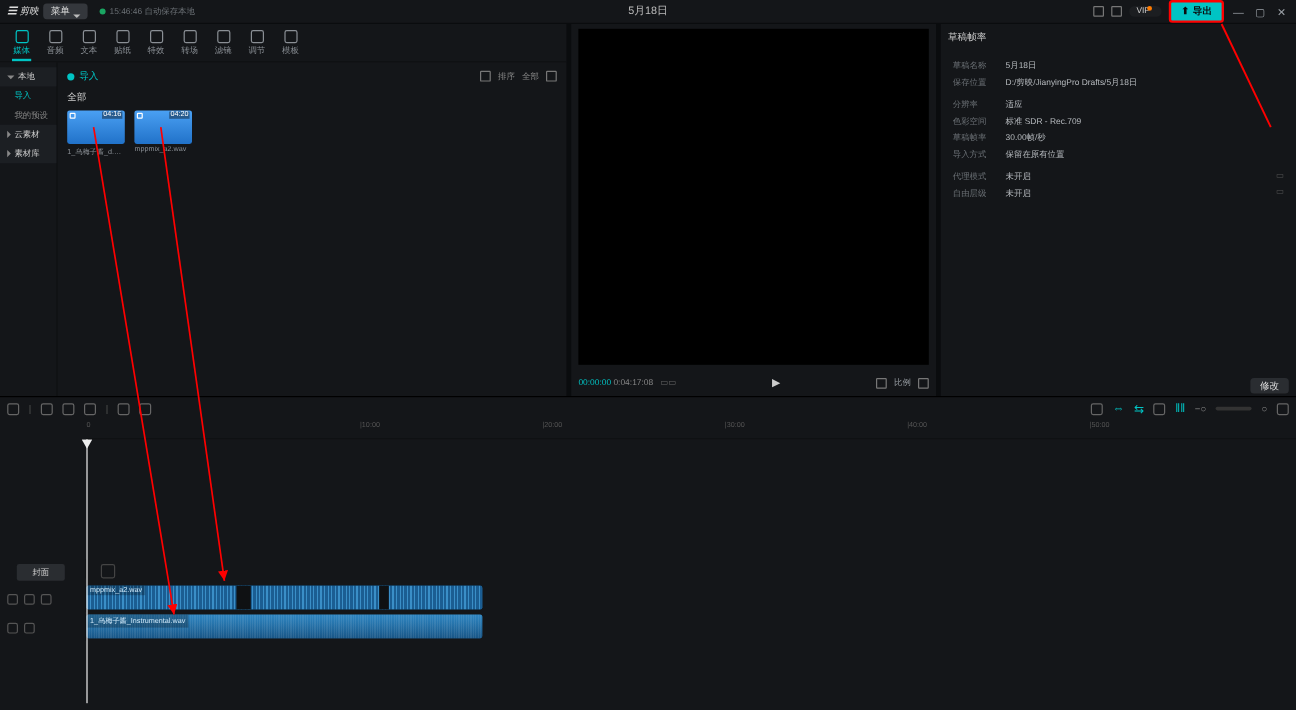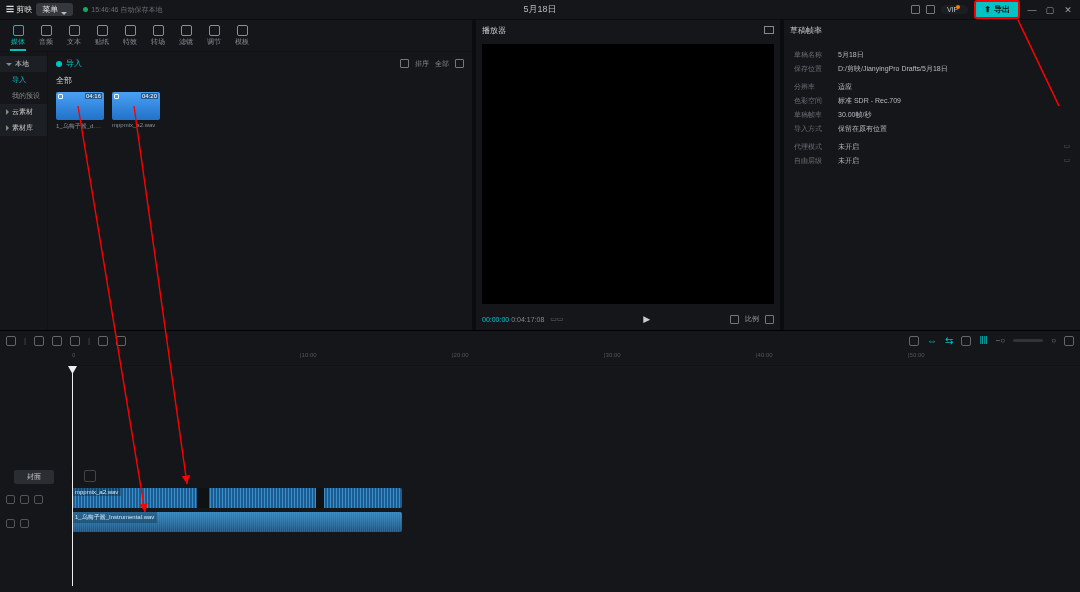--- a/index.html
+++ b/index.html
@@ -1,19 +1,19 @@
 <!DOCTYPE html>
 <html><head>
 <meta charset="utf-8">
 <style>
   * { margin:0; padding:0; box-sizing:border-box; }
   body { width:1080px; height:592px; background:#0a0c0e; color:#9aa0a6; font-family:"Microsoft YaHei","PingFang SC",Arial,sans-serif; font-size:8px; overflow:hidden; position:relative; }
   .topbar { height:20px; background:#141619; border-bottom:1px solid #0a0c0e; display:flex; align-items:center; padding:0 6px; position:relative; }
   .topbar .left { display:flex; align-items:center; gap:4px; }
-  .topbar .logo { color:#ddd; font-weight:500; font-size:8px; }
+  .topbar .logo { color:#ddd; font-weight:500; font-size:8px;font-style:italic; }
   .menu-chip { background:#34373c; color:#ddd; padding:1px 6px; border-radius:3px; font-size:8px; display:flex; align-items:flex-end; gap:3px; }
   .menu-chip::after { content:""; width:0; height:0; border-left:3px solid transparent; border-right:3px solid transparent; border-top:3px solid #bbb; }
   .save-ind { display:flex; align-items:center; gap:3px; margin-left:6px; font-size:7px; color:#6b7075; }
   .save-dot { width:5px; height:5px; border-radius:50%; background:#1aa562; }
   .topbar .center { position:absolute; left:50%; transform:translateX(-50%); color:#bbb; font-size:9px; }
   .topbar .right { margin-left:auto; display:flex; align-items:center; gap:6px; }
   .orange-dot{width:4px;height:4px;border-radius:50%;background:#ff7b00;position:relative;top:-3px;left:-2px;}
   .vip-chip{ background:#1c1e21; color:#ccc; padding:1px 6px; border-radius:8px; font-size:7px; display:flex; align-items:center; }
   .export-btn { background:#00c4c4; color:#0a0c0e; padding:2px 8px; border-radius:3px; font-size:8px; font-weight:600; display:flex; align-items:center; gap:3px; border:2px solid #ff0000; }
   .winctl { width:12px; text-align:center; color:#9aa0a6; cursor:pointer; font-size:9px; }
@@ -206,24 +206,20 @@
                 <span class="dur">04:20</span>
               </div>
               <div class="name">mppmix_a2.wav</div>
             </div>
           </div>
       </div>
     </div>
   </div>
 
   <div class="panel player-panel">
-    <div class="ph">
-        <span>播放器</span>
-        <span class="r"></span>
-      </div>
     <div class="viewport"></div>
     <div class="transport">
       <span class="tc-cur">00:00:00</span>
       <span class="tc-tot">&nbsp;<span>0:04:17:08</span></span>
       <span class="tc-icons">&nbsp;▭▭</span>
       <span class="play">▶</span>
       <div class="trr">
         <span class="small-ico"></span>
         <span>比例</span>
         <span class="small-ico"></span>
@@ -271,20 +267,23 @@
         <div class="prow">
           <span class="k">代理模式</span>
           <span class="v">未开启</span>
           <span class="tool-r">▭</span>
         </div>
         <div class="prow">
           <span class="k">自由层级</span>
           <span class="v">未开启</span>
           <span class="tool-r">▭</span>
         </div>
+      </div>
+    <div class="pfoot">
+        <span class="mod-btn">修改</span>
       </div>
   </div>
 </div>
 
 <div class="tl-toolbar">
   <span class="ti"></span>
   <span style="color:#555">|</span>
   <span class="ti"></span>
   <span class="ti"></span>
   <span class="ti"></span>

